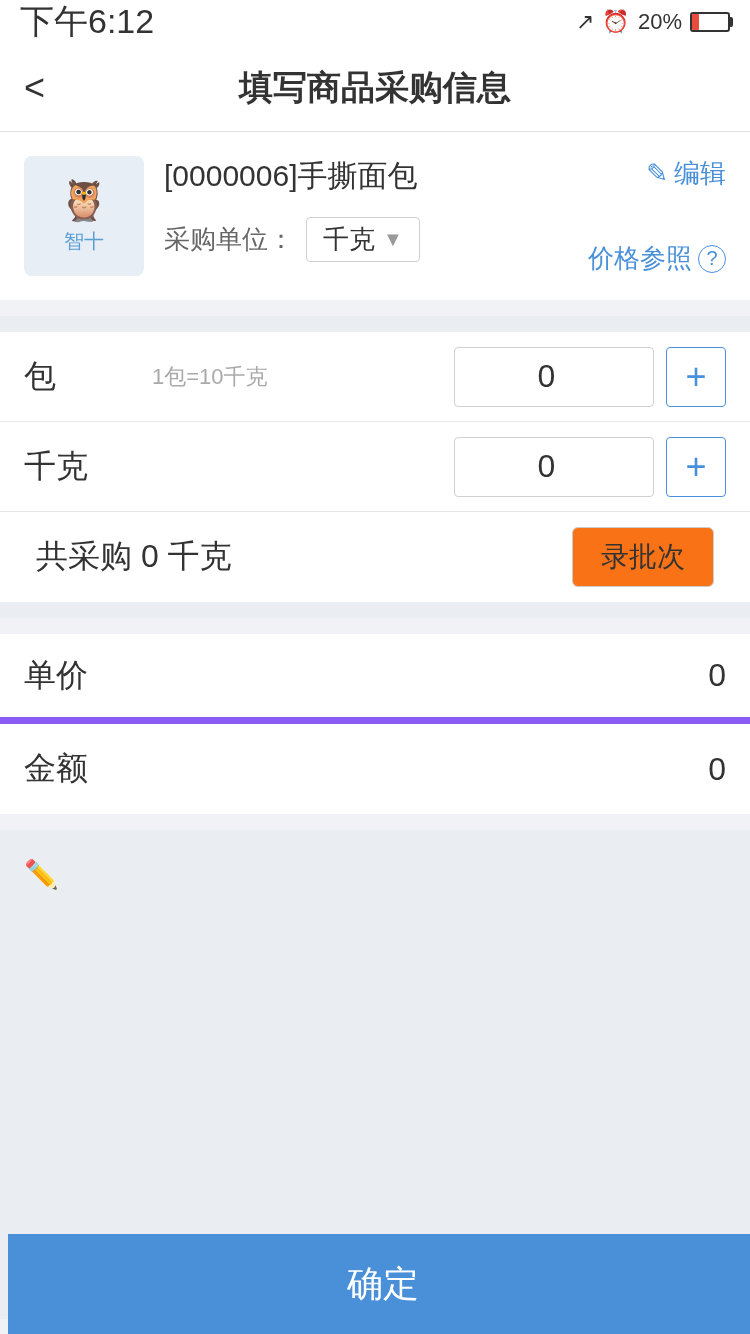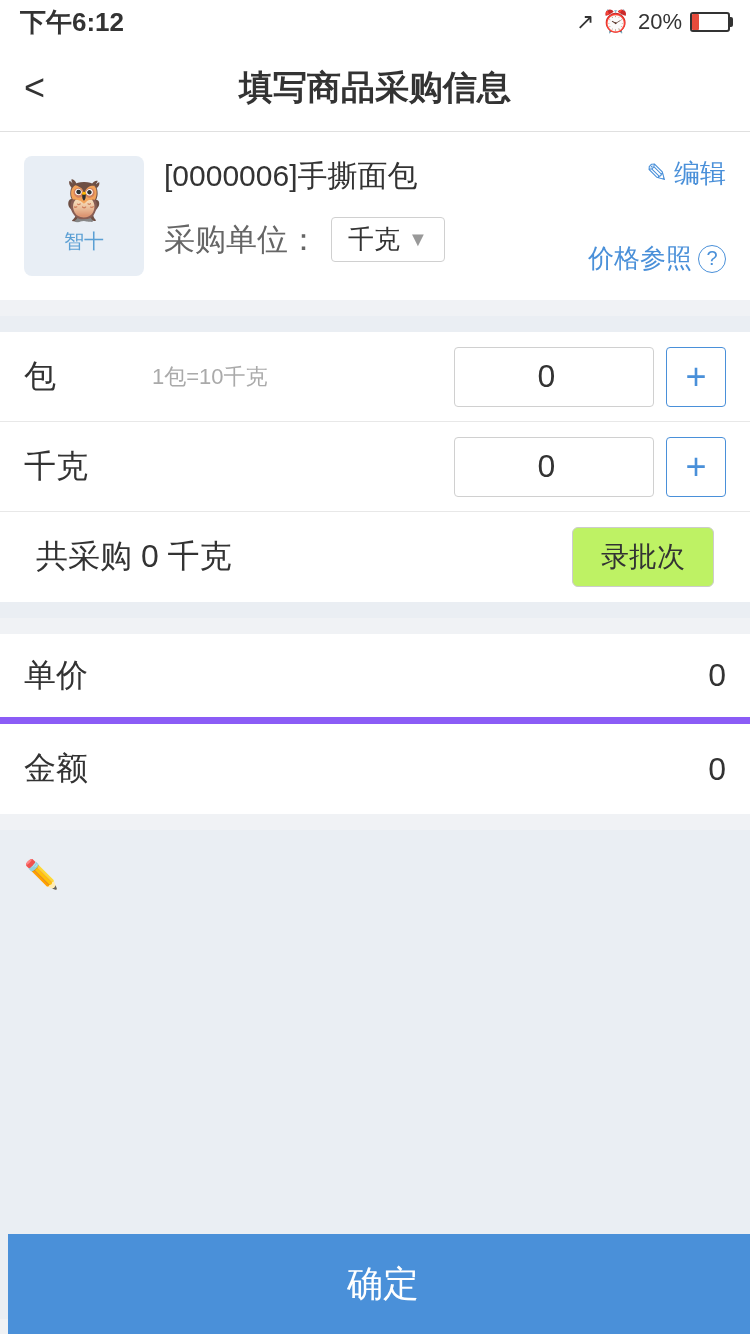--- a/index.html
+++ b/index.html
@@ -19,21 +19,21 @@
       height: 44px;
       background: #fff;
       display: flex;
       align-items: center;
       justify-content: space-between;
       padding: 0 20px;
       font-size: 24px;
       color: #333;
     }
     .status-left { display: flex; align-items: center; gap: 8px; }
-    .status-center { font-size: 26px; font-weight: 700; }
+    .status-center { font-size: 34px; font-weight: 400; }
     .status-right { display: flex; align-items: center; gap: 8px; font-size: 22px; }
     .battery {
       width: 40px; height: 20px; border: 2px solid #333; border-radius: 3px; position: relative; display: inline-flex; align-items: center;
     }
     .battery::after { content: ''; width: 3px; height: 10px; background: #333; position: absolute; right: -5px; top: 50%; transform: translateY(-50%); border-radius: 0 2px 2px 0; }
     .battery-fill { width: 20%; height: 100%; background: #e74c3c; border-radius: 1px; }
 
     
     .nav-bar {
       width: 750px;
@@ -92,21 +92,21 @@
       font-size: 30px;
       color: #333;
       font-weight: 500;
       margin-bottom: 20px;
     }
     .product-unit-row {
       display: flex;
       align-items: center;
       gap: 12px;
     }
-    .product-unit-label { font-size: 31px; color: #666; }
+    .product-unit-label { font-size: 26px; color: #666; }
     .unit-selector {
       border: 1px solid #d0d0d0;
       border-radius: 4px;
       padding: 4px 16px;
       font-size: 26px;
       color: #333;
       background: #fff;
       display: flex;
       align-items: center;
       gap: 8px;
@@ -196,21 +196,21 @@
       font-size: 32px;
       color: #333;
       flex: 1;
     }
     .batch-btn {
       border: 1px solid #ccc;
       border-radius: 6px;
       padding: 10px 28px;
       font-size: 28px;
       color: #333;
-      background: #bef264;
+      background: #f97316;
       cursor: pointer;
     }
 
     
     .info-section { background: #fff; margin-top: 16px; }
     .info-row {
       display: flex;
       align-items: center;
       padding: 0 24px;
       height: 90px;

